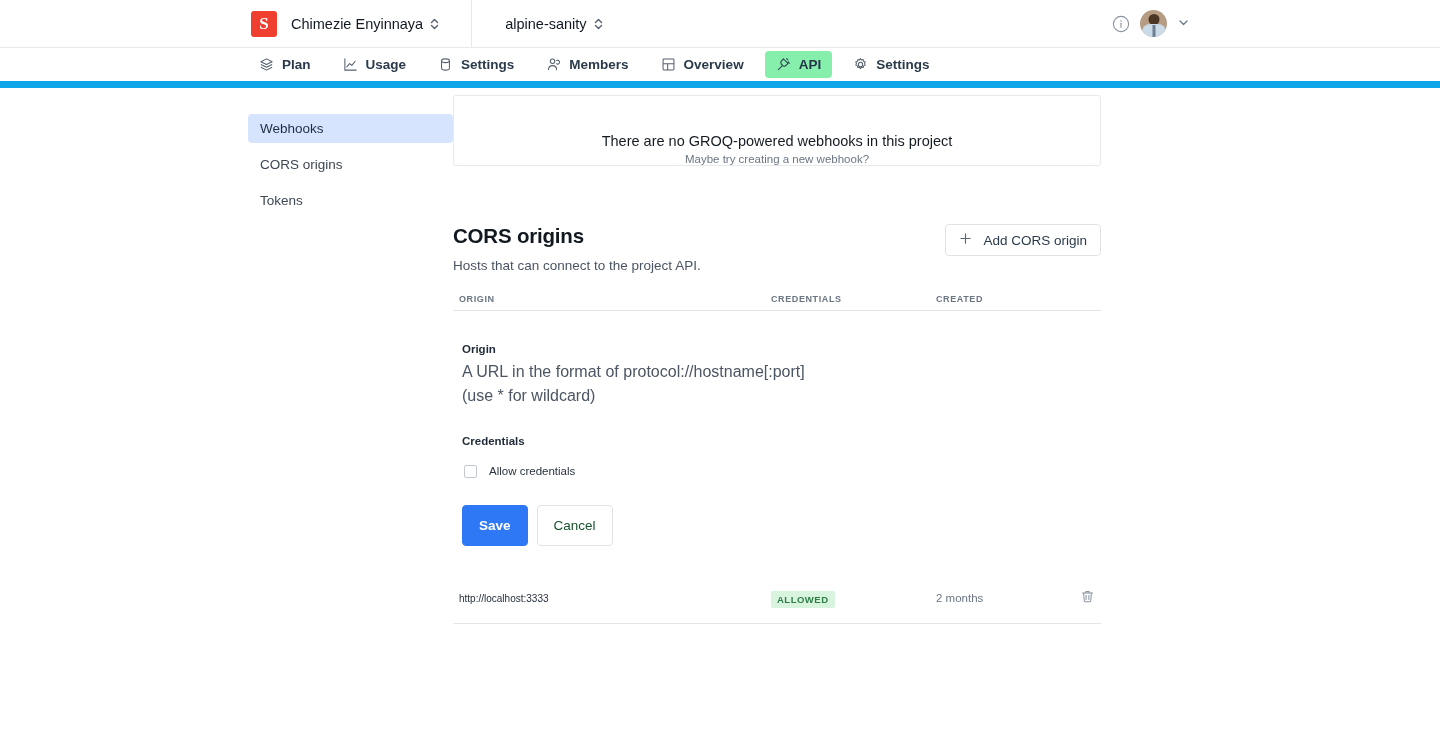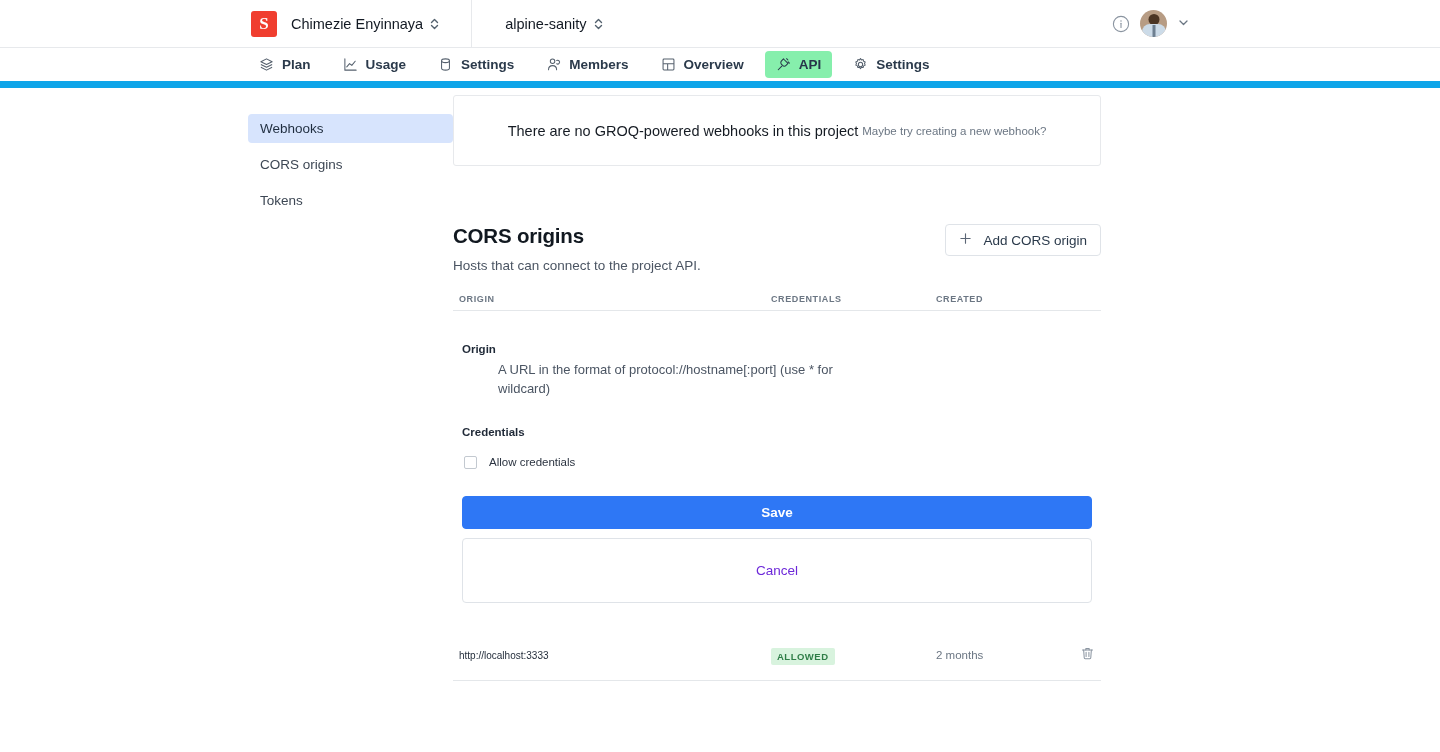--- a/index.html
+++ b/index.html
@@ -128,22 +128,22 @@
   .sidenav-item.active { background: #d7e4fd; color: #1f2d3f; }
 
   .content { width: 648px; flex: none; }
 
   
   .empty-card {
     border: 1px solid #e7e9ec;
     border-radius: 3px;
     height: 71px;
     margin-top: -3px;
-    display: flex; 
-    align-items: center; justify-content: center;
+    display: flex; flex-direction: column;
+    align-items: center; justify-content: flex-end;
     gap: 4px;
   }
   .empty-title { font-size: 14.5px; color: #151b23; }
   .empty-sub { font-size: 11.5px; color: #6b7683; }
 
   
   .section { margin-top: 58px; position: relative; }
   .section-head {
     display: flex; align-items: flex-start; justify-content: space-between;
   }
@@ -181,22 +181,22 @@
     color: #6b7683; text-transform: uppercase;
   }
   .col-origin { width: 312px; }
   .col-cred { width: 165px; }
   .col-created { width: 140px; }
 
   
   .form { padding: 32px 9px 0 9px; }
   .f-label { font-size: 11.5px; font-weight: 700; color: #1f2937; }
   .f-help {
-    font-size: 13px; color: #4b5563;
-    margin-top: 5px; line-height: 1.5; max-width: 352px; margin-left: 36px;
+    font-size: 16px; color: #4b5563;
+    margin-top: 5px; line-height: 1.5; max-width: 352px;
   }
   .f-input {
     margin-top: 15px;
     width: 360px; height: 41px;
     border: 1px solid #e3e6ea;
     border-radius: 3px;
     padding: 0 15px;
     font-size: 13.5px; color: #1f2937;
     font-family: "Liberation Sans", sans-serif;
     background: #fff;
@@ -206,35 +206,35 @@
   .checkrow {
     display: flex; align-items: center; gap: 12px;
     margin-top: 18px; padding-left: 2px;
   }
   .cbox {
     width: 13px; height: 13px;
     border: 1px solid #c3c9d0; border-radius: 2px;
     background: #fff; cursor: pointer; flex: none;
   }
   .cb-label { font-size: 11.5px; color: #2b3340; cursor: pointer; }
-  .actions { display: flex; gap: 9px; margin-top: 27px; flex-direction: column; }
+  .actions { display: flex; gap: 9px; margin-top: 27px; }
   .btn-primary {
     background: #2e77f5; color: #fff;
     border: 1px solid #2e77f5;
     border-radius: 4px;
     padding: 8px 16px;
     font-size: 13.5px; font-weight: 700;
     cursor: pointer;
     font-family: "Liberation Sans", sans-serif;
   }
   .btn-secondary {
-    background: #fff; color: #6d28d9;
+    background: #fff; color: #14532d;
     border: 1px solid #dfe3e8;
     border-radius: 4px;
-    padding: 24px 16px;
+    padding: 12px 16px;
     font-size: 13.5px;
     cursor: pointer;
     font-family: "Liberation Sans", sans-serif;
   }
 
   
   .tbl-row {
     display: flex; align-items: center;
     padding: 0 6px;
     height: 50px;

